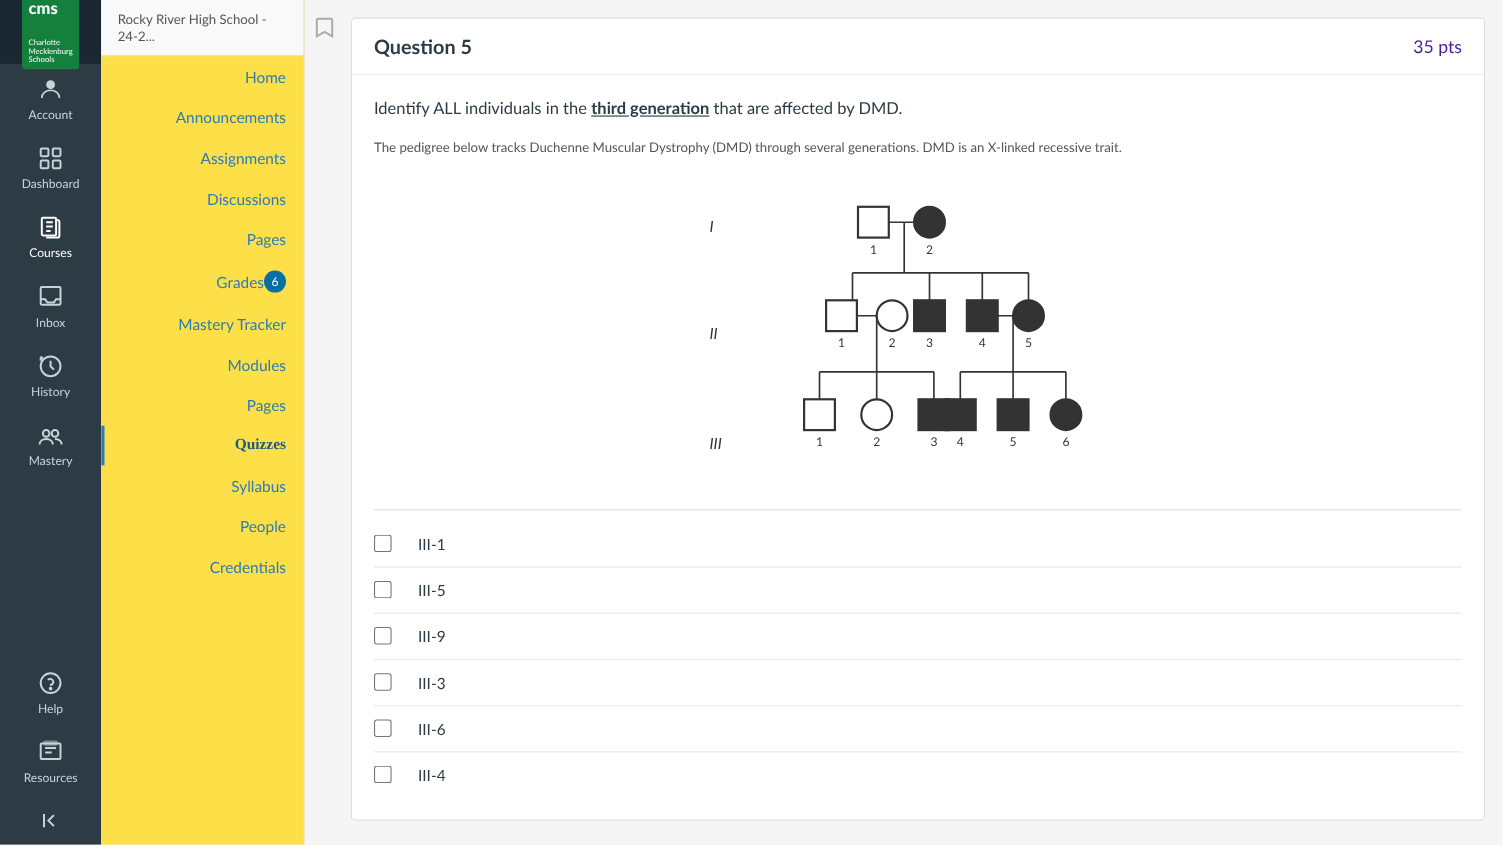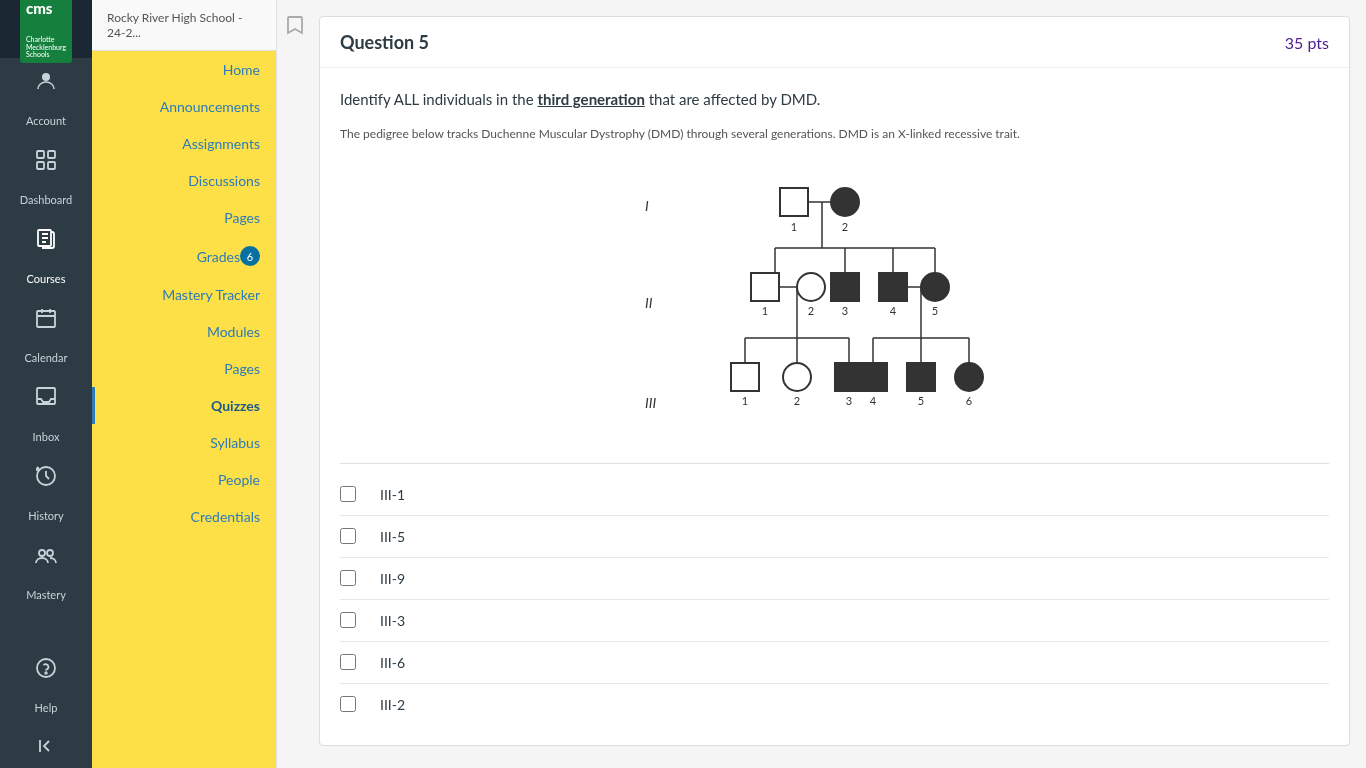--- a/index.html
+++ b/index.html
@@ -38,21 +38,21 @@
     }
     .icon-nav-item {
       display: flex;
       flex-direction: column;
       align-items: center;
       padding: 10px 5px;
       cursor: pointer;
       width: 100%;
       font-size: 11px;
       color: #c8d3d9;
-      gap: 20px;
+      gap: 4px;
       border-radius: 4px;
     }
     .icon-nav-item .icon-svg {
       width: 26px;
       height: 26px;
       display: flex;
       align-items: center;
       justify-content: center;
     }
     .icon-nav-item.active { color: white; }
@@ -98,20 +98,21 @@
       cursor: pointer;
       display: flex;
       align-items: center;
       justify-content: flex-end;
       border-left: 3px solid transparent;
     }
     .course-nav-item.active {
       border-left: 3px solid #2d7cb8;
       font-weight: bold;
       color: #1a5a8a;
+      font-family: Liberation Serif, serif;
     }
     .badge {
       background: #0770a2;
       color: white;
       border-radius: 50%;
       width: 20px;
       height: 20px;
       font-size: 11px;
       display: flex;
       align-items: center;
@@ -241,29 +242,20 @@
     <div class="icon-svg">
       <svg width="24" height="24" viewBox="0 0 24 24" fill="none" stroke="white" stroke-width="1.8">
         <rect x="4" y="3" width="13" height="16" rx="1"></rect>
         <path d="M8 7h6M8 11h6M8 15h4"></path>
         <path d="M17 5h1a2 2 0 012 2v12a2 2 0 01-2 2H8"></path>
       </svg>
     </div>
     <span style="color:white;">Courses</span>
   </div>
 
-  <div class="icon-nav-item">
-    <div class="icon-svg">
-      <svg width="24" height="24" viewBox="0 0 24 24" fill="none" stroke="#c8d3d9" stroke-width="1.8">
-        <rect x="3" y="5" width="18" height="16" rx="1"></rect>
-        <path d="M3 10h18M8 3v4M16 3v4"></path>
-      </svg>
-    </div>
-    <span>Calendar</span>
-  </div>
 
   <div class="icon-nav-item">
     <div class="icon-svg">
       <svg width="24" height="24" viewBox="0 0 24 24" fill="none" stroke="#c8d3d9" stroke-width="1.8">
         <rect x="3" y="3" width="18" height="16" rx="1"></rect>
         <path d="M3 14h4l2 3h6l2-3h4"></path>
       </svg>
     </div>
     <span>Inbox</span>
   </div>
@@ -296,20 +288,30 @@
       <div class="icon-svg">
         <svg width="24" height="24" viewBox="0 0 24 24" fill="none" stroke="#c8d3d9" stroke-width="1.8">
           <circle cx="12" cy="12" r="9"></circle>
           <path d="M9.5 9a3 3 0 015 2c0 2-3 3-3 3"></path>
           <circle cx="12" cy="17" r="0.8" fill="#c8d3d9"></circle>
         </svg>
       </div>
       <span>Help</span>
     </div>
 
+    <div class="icon-nav-item">
+      <div class="icon-svg">
+        <svg width="24" height="24" viewBox="0 0 24 24" fill="none" stroke="#c8d3d9" stroke-width="1.8">
+          <rect x="3" y="4" width="18" height="14" rx="1"></rect>
+          <path d="M7 8h10M7 12h6"></path>
+          <rect x="6" y="2" width="12" height="3" rx="1" fill="#c8d3d9" opacity="0.5"></rect>
+        </svg>
+      </div>
+      <span>Resources</span>
+    </div>
 
     <div class="collapse-btn">
       <svg width="20" height="20" viewBox="0 0 20 20" fill="none" stroke="#c8d3d9" stroke-width="1.8">
         <path d="M13 15l-5-5 5-5"></path>
         <path d="M4 4v12"></path>
       </svg>
     </div>
   </div>
 </nav>
 
@@ -476,19 +478,19 @@
           <label class="answer-option">
             <input type="checkbox" style="">
             <span>III-3</span>
           </label>
           <label class="answer-option">
             <input type="checkbox" style="">
             <span>III-6</span>
           </label>
           <label class="answer-option">
             <input type="checkbox" style="">
-            <span>III-2</span>
+            <span>III-4</span>
           </label>
         </div>
       </div>
     </div>
   </div>
 </main>
 
 </body></html>

